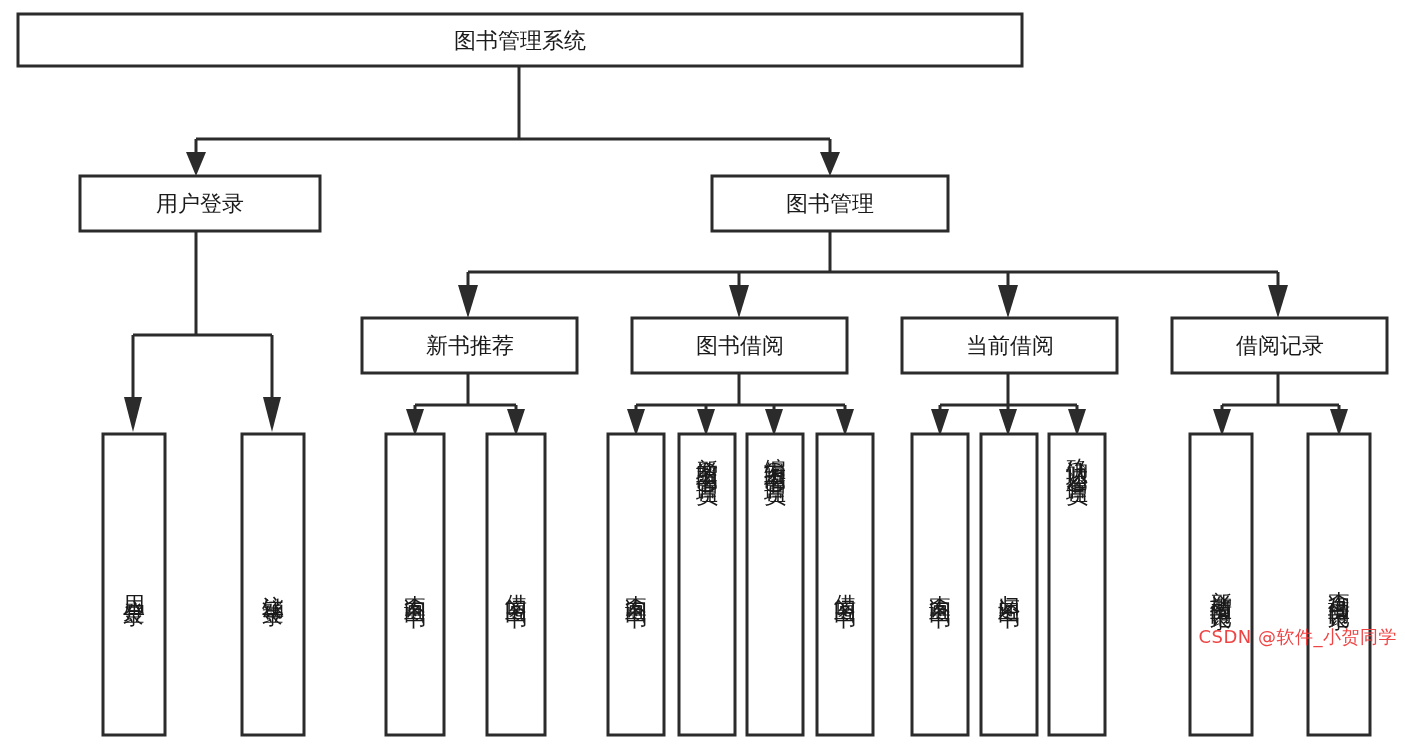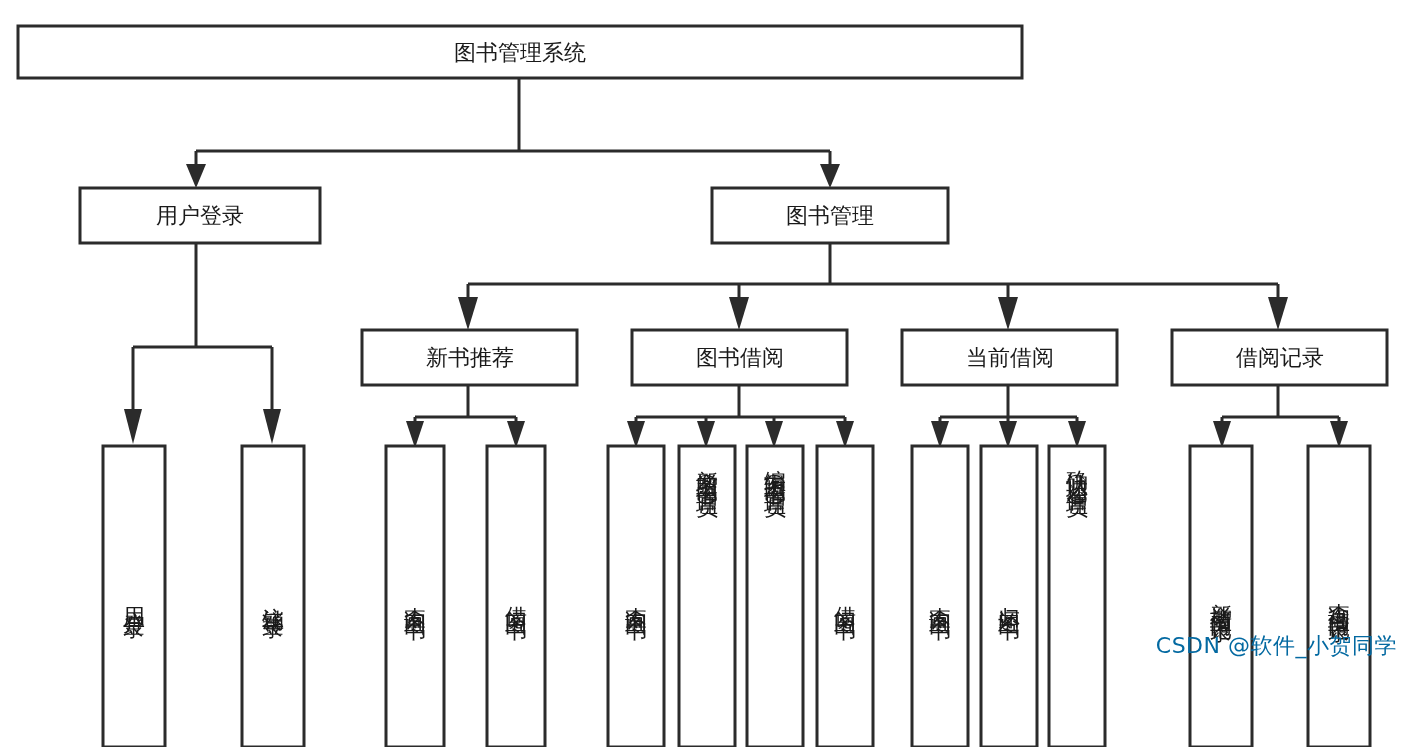--- a/index.html
+++ b/index.html
@@ -11,21 +11,21 @@
   body {
     width: 1405px;
     height: 747px;
     position: relative;
     font-family: "DejaVu Sans", "Liberation Sans", sans-serif;
     overflow: hidden;
   }
   #diagram-root {
     position: absolute;
     left: 0;
-    top: 12px;
+    top: 0;
     width: 1405px;
     height: 655px;
   }
   svg.diagram-canvas {
     display: block;
     width: 1405px;
     height: 747px;
   }
   .node-box {
     fill: #ffffff;
@@ -65,22 +65,22 @@
     font-size: 22px;
     line-height: 1;
     color: #1a1a1a;
     font-family: "DejaVu Sans", "Liberation Sans", sans-serif;
     white-space: nowrap;
   }
   .watermark {
     position: absolute;
     right: 8px;
     bottom: 6px;
-    font-size: 22px;
-    color: #0369a1;
+    font-size: 18px;
+    color: #ef4444;
     font-family: "DejaVu Sans", "Liberation Sans", sans-serif;
     letter-spacing: 0.5px;
     user-select: none;
     margin-left: 21px;
   }
 </style>
 </head>
 <body>
 
 <div id="diagram-root">

